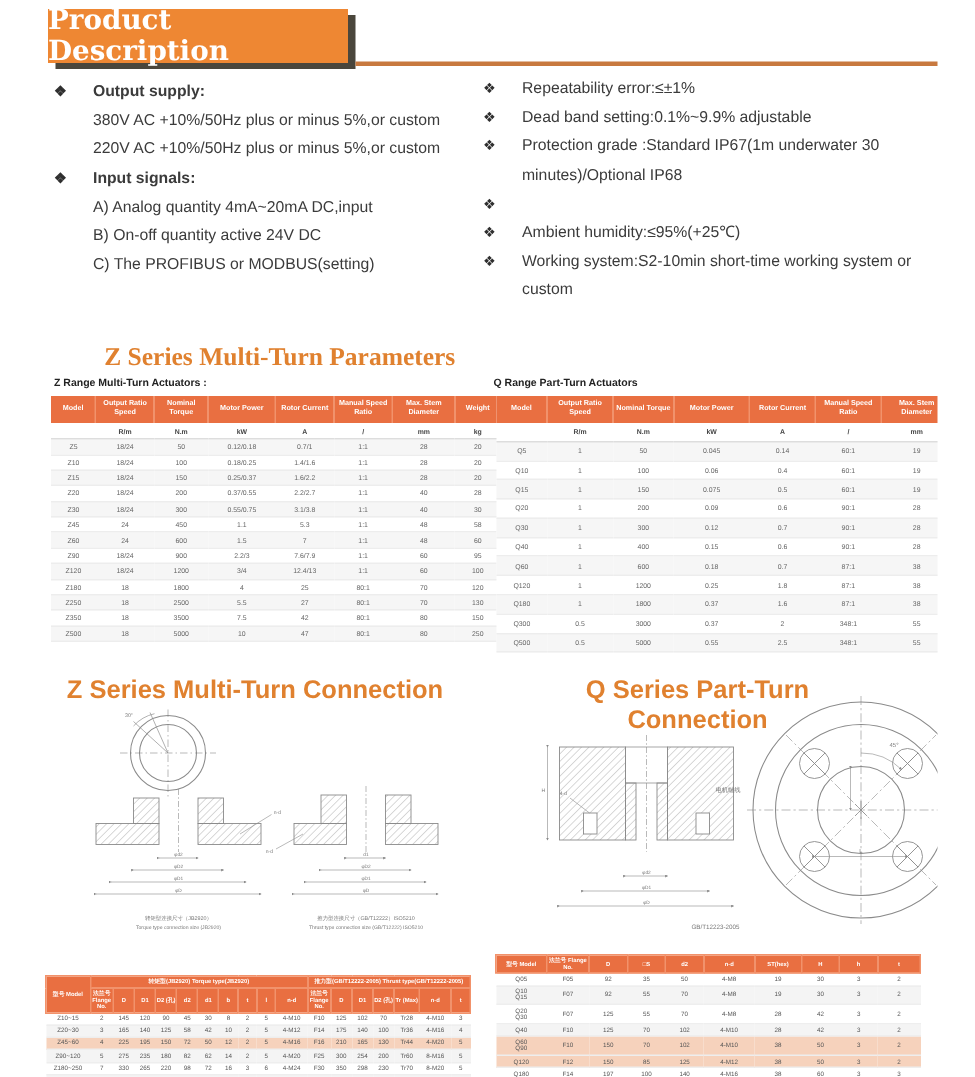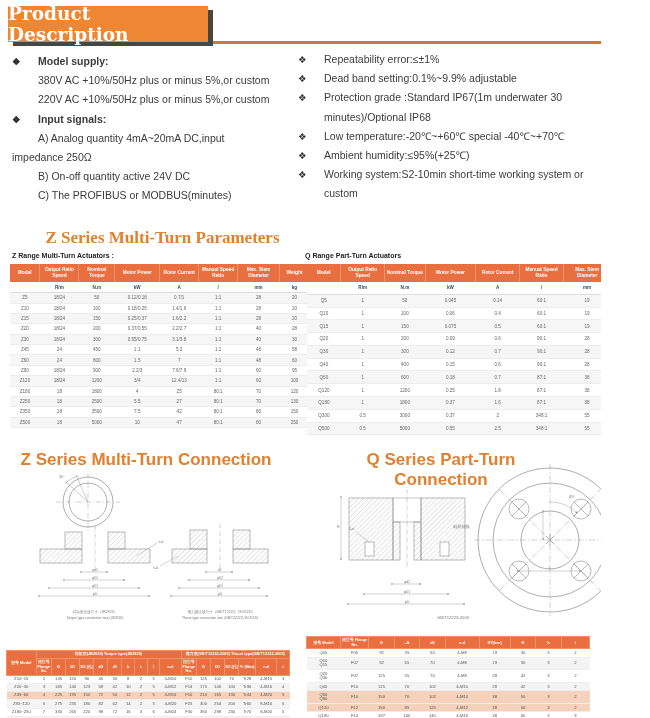--- a/index.html
+++ b/index.html
@@ -1,17 +1,17 @@
 <!DOCTYPE html>
 <html><head>
 <meta charset="utf-8">
 <style>
   html,body{margin:0;padding:0;background:#ffffff;}
   #page{position:relative;width:601px;height:718px;background:#fff;overflow:hidden;
-        font-family:"Liberation Sans",sans-serif;color:#3b3b3b;}
+        font-family:"Liberation Sans",sans-serif;color:#3b3b3b;margin-left:24px;}
 
   
   .title-box{position:absolute;left:8px;top:6px;width:200px;height:36px;background:#EE8733;
              box-shadow:5px 4px 0 #4a463c;display:flex;align-items:center;justify-content:center;}
   .title-box span{font-family:"DejaVu Serif",serif;font-weight:bold;font-size:18.5px;color:#fff;}
   .title-rule{position:absolute;left:213px;top:41px;width:432px;height:3px;background:#C8793F;}
 
   
   .specs{position:absolute;font-size:10.5px;color:#3b3b3b;}
   #specs-left{left:12px;top:52px;width:280px;}
@@ -65,64 +65,60 @@
 <div id="page">
 
   <div class="title-box">
     <span>Product Description</span>
   </div>
   <div class="title-rule"></div>
 
   <div id="specs-left" class="specs">
       <div class="spec-line bold">
         <span class="blt">❖</span>
-        <span>Model supply:</span>
+        <span>Output supply:</span>
       </div>
       <div class="spec-line ind">
         <span>380V AC +10%/50Hz plus or minus 5%,or custom</span>
       </div>
       <div class="spec-line ind">
         <span>220V AC +10%/50Hz plus or minus 5%,or custom</span>
       </div>
       <div class="spec-line bold">
         <span class="blt">❖</span>
         <span>Input signals:</span>
       </div>
       <div class="spec-line ind">
         <span>A)  Analog quantity 4mA~20mA DC,input</span>
       </div>
-      <div class="spec-line">
-        <span>impedance 250Ω</span>
-      </div>
       <div class="spec-line ind">
         <span>B)  On-off quantity active 24V DC</span>
       </div>
       <div class="spec-line ind">
-        <span>C)  The PROFIBUS or MODBUS(minutes)</span>
+        <span>C)  The PROFIBUS or MODBUS(setting)</span>
       </div>
     </div>
   <div id="specs-right" class="specs">
       <div class="spec-line">
         <span class="blt">❖</span>
         <span>Repeatability error:≤±1%</span>
       </div>
       <div class="spec-line">
         <span class="blt">❖</span>
         <span>Dead band setting:0.1%~9.9% adjustable</span>
       </div>
       <div class="spec-line">
         <span class="blt">❖</span>
         <span>Protection grade :Standard IP67(1m underwater 30</span>
       </div>
       <div class="spec-line ind">
         <span>minutes)/Optional IP68</span>
       </div>
       <div class="spec-line">
         <span class="blt">❖</span>
-        <span>Low temperature:-20℃~+60℃ special -40℃~+70℃</span>
       </div>
       <div class="spec-line">
         <span class="blt">❖</span>
         <span>Ambient humidity:≤95%(+25℃)</span>
       </div>
       <div class="spec-line">
         <span class="blt">❖</span>
         <span>Working system:S2-10min short-time working system or</span>
       </div>
       <div class="spec-line ind">

